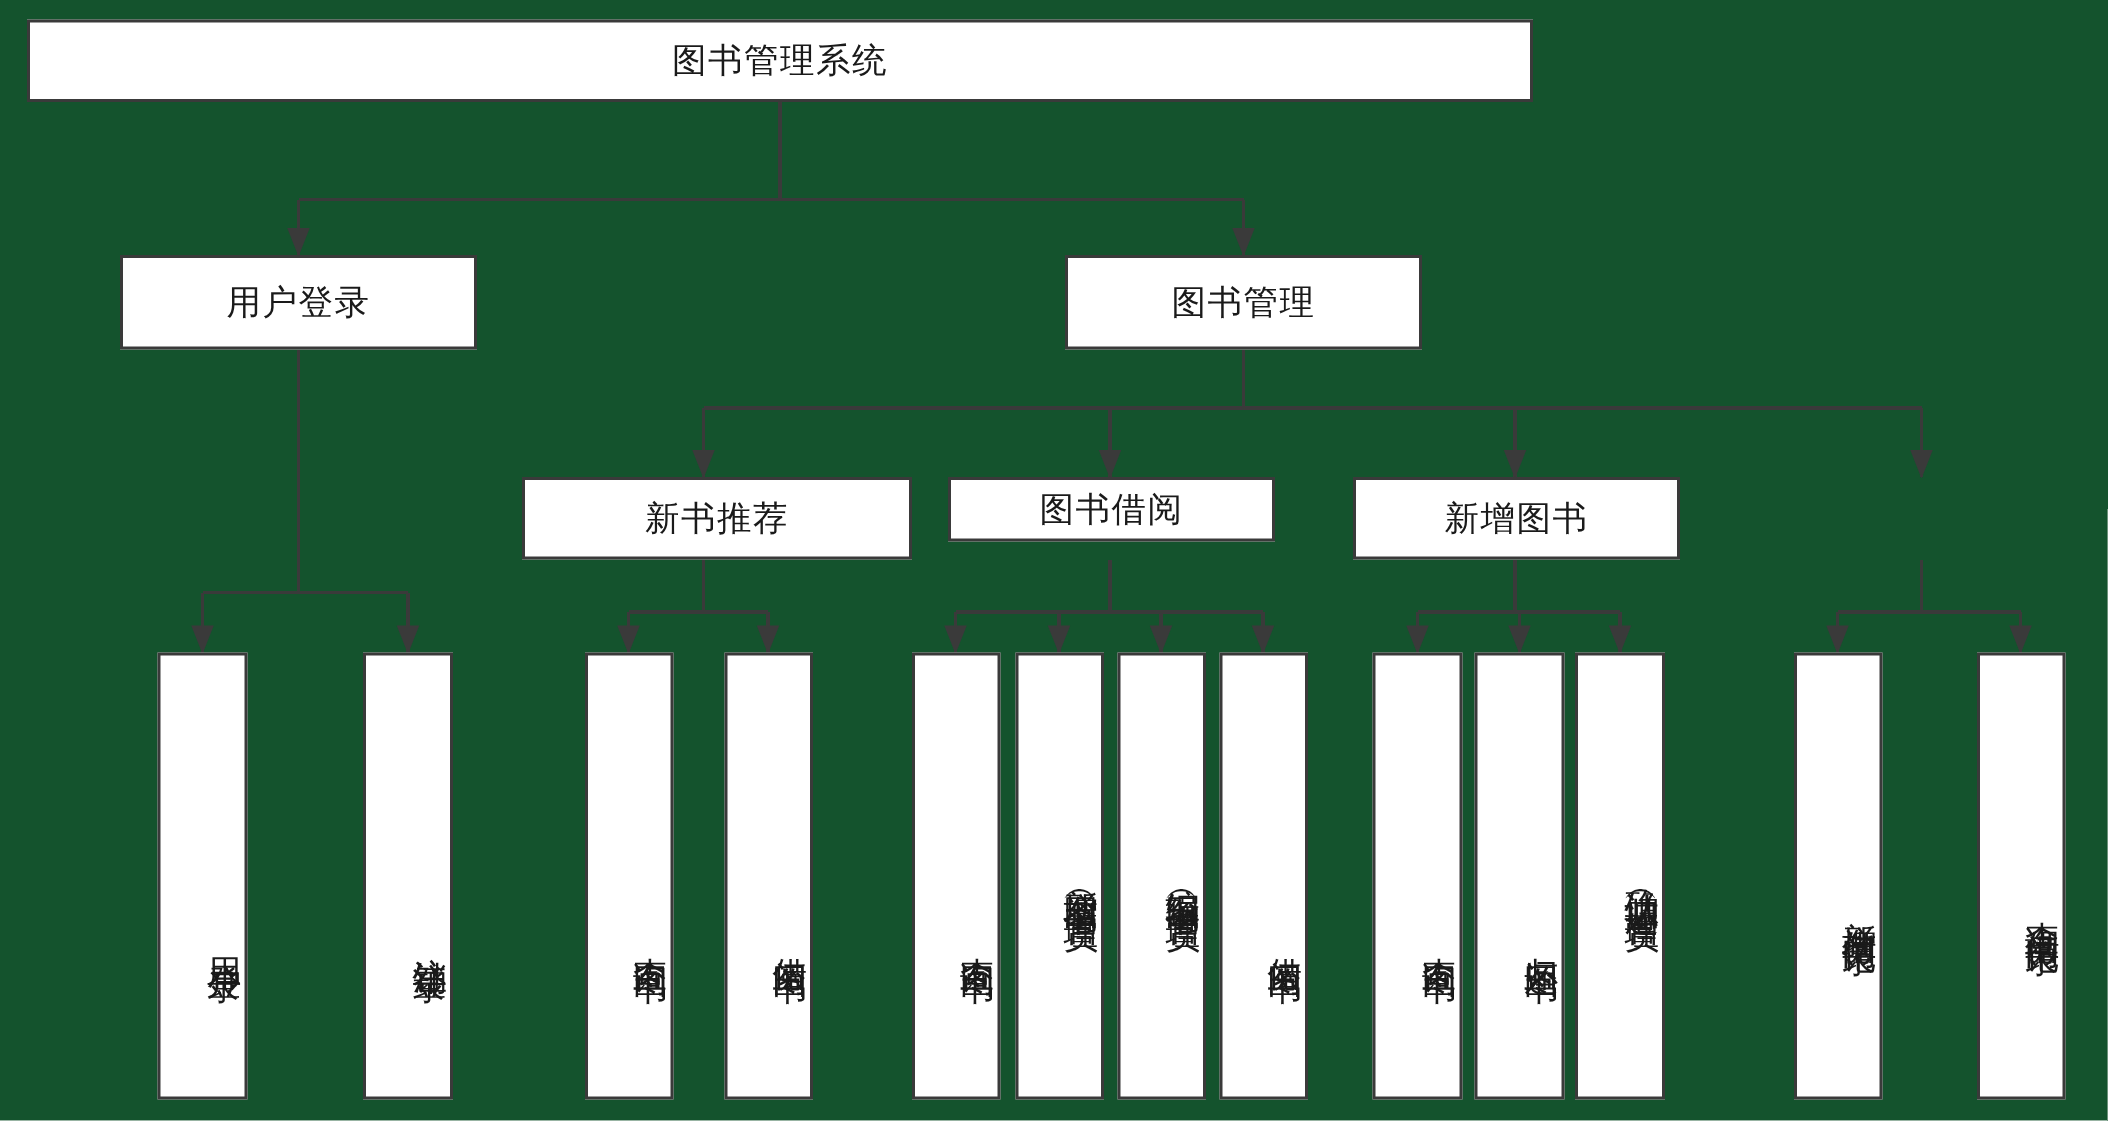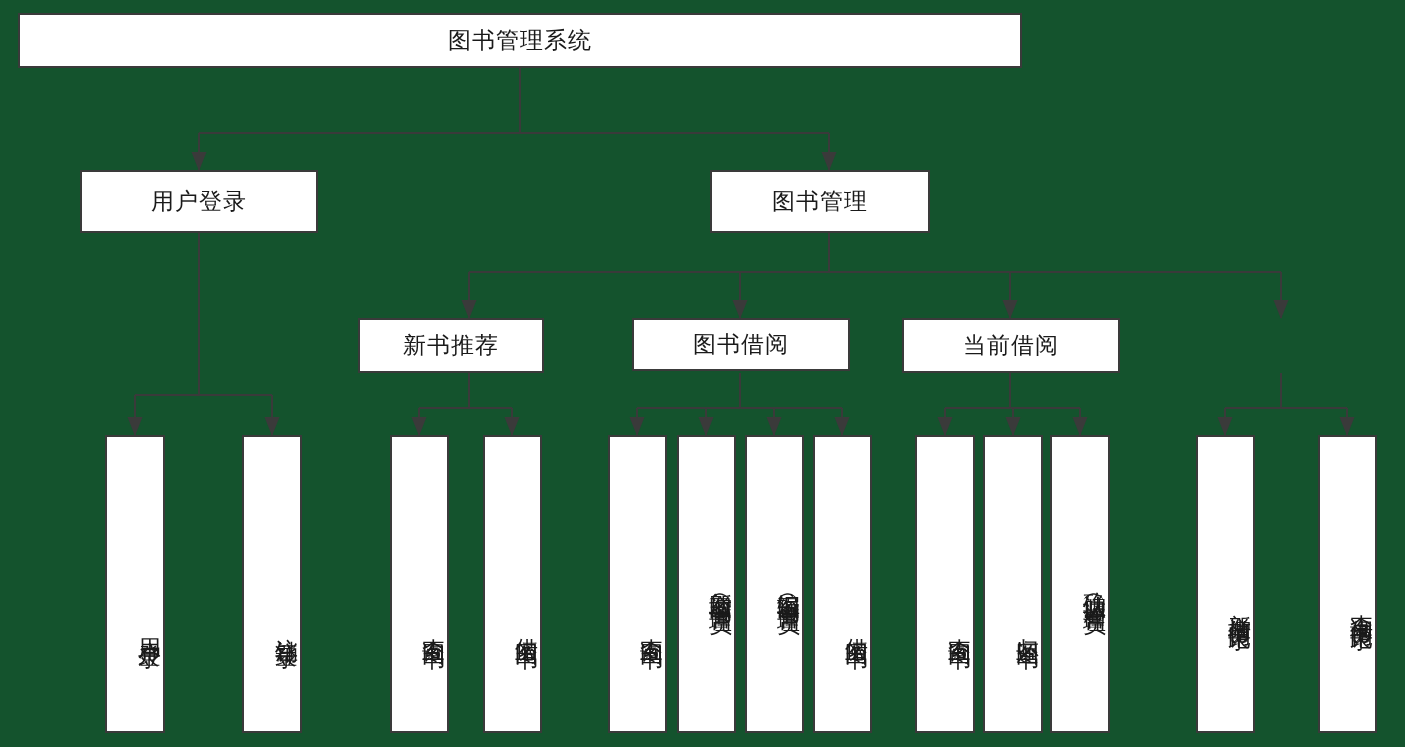--- a/index.html
+++ b/index.html
@@ -130,32 +130,32 @@
       <polygon points="1339.5,417 1354.5,417 1347,436" fill="#3a3a3a"></polygon>
     </svg>
 
   <div class="node horizontal" style="left:18px; top:13px; width:1004px; height:55px;">
     <span>图书管理系统</span>
   </div>
 
   <div class="node horizontal" style="left:80px; top:170px; width:238px; height:63px;">
     <span>用户登录</span>
   </div>
-  <div class="node horizontal" style="left:710px; top:170px; width:220px; height:63px;">
+  <div class="node horizontal" style="left:710px; top:170px; width:238px; height:63px;">
     <span>图书管理</span>
   </div>
 
-  <div class="node horizontal" style="left:358px; top:318px; width:186px; height:55px;">
+  <div class="node horizontal" style="left:348px; top:318px; width:260px; height:55px;">
     <span>新书推荐</span>
   </div>
-  <div class="node horizontal" style="left:632px; top:318px; width:218px; height:53px;justify-content:center;">
+  <div class="node horizontal" style="left:632px; top:318px; width:218px; height:43px;justify-content:center;">
     <span>图书借阅</span>
   </div>
   <div class="node horizontal" style="left:902px; top:318px; width:218px; height:55px;">
-    <span>当前借阅</span>
+    <span>新增图书</span>
   </div>
 
   <div class="node vertical" style="left:105px; top:435px; width:60px; height:298px; padding-top:84px;">
     <span>用户登录</span>
   </div>
   <div class="node vertical" style="left:242px; top:435px; width:60px; height:298px; padding-top:84px;">
     <span>注销登录</span>
   </div>
 
   <div class="node vertical" style="left:390px; top:435px; width:59px; height:298px; padding-top:84px;">

